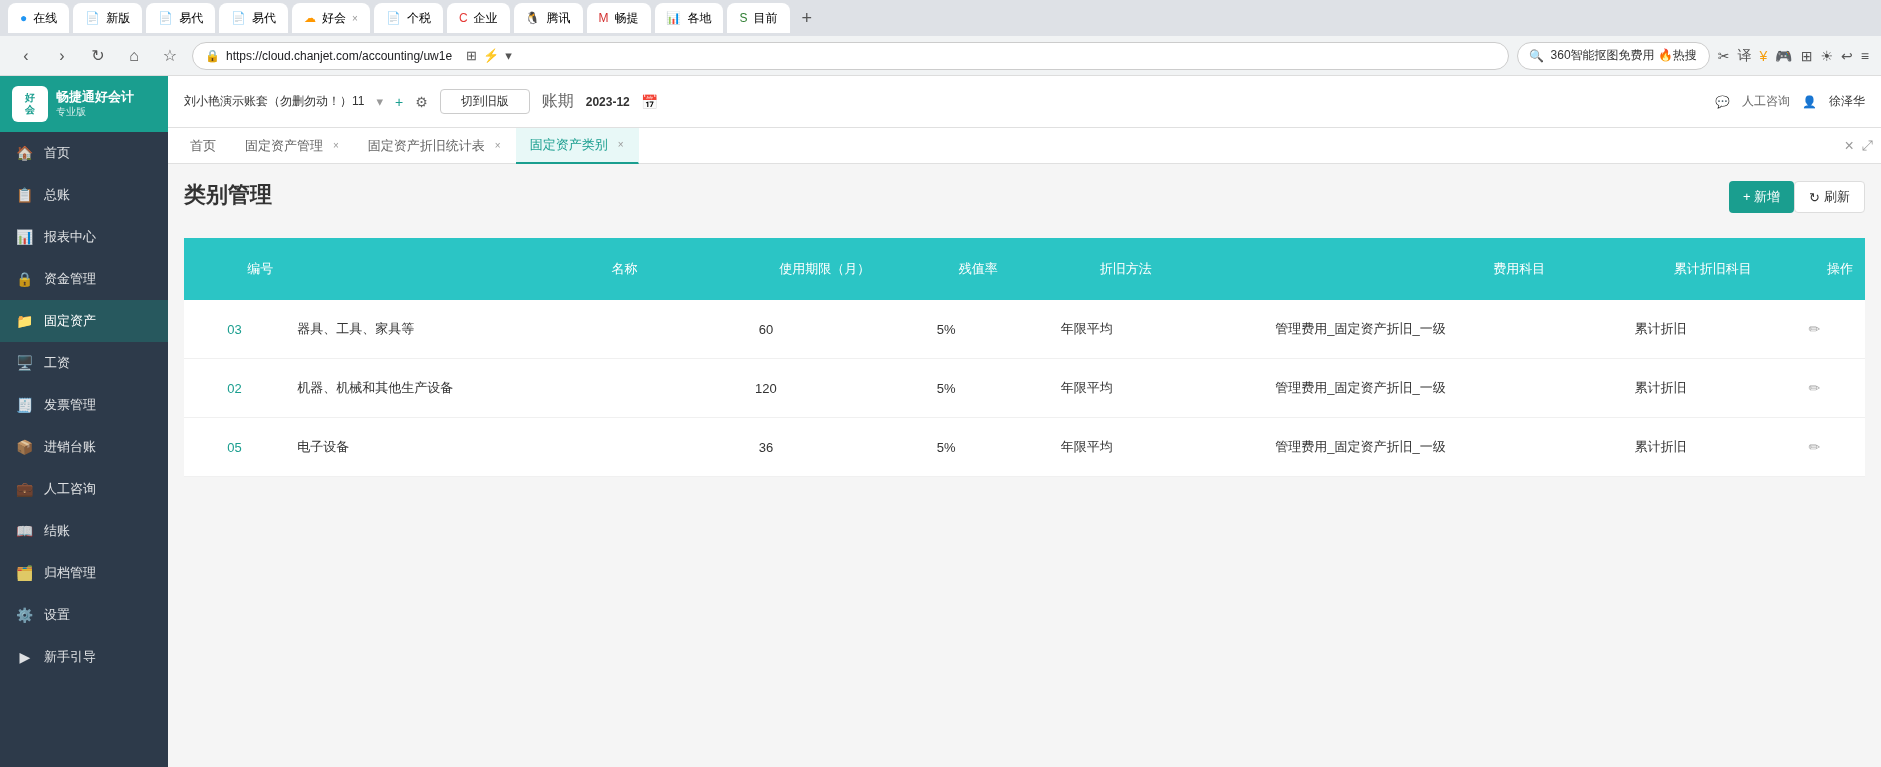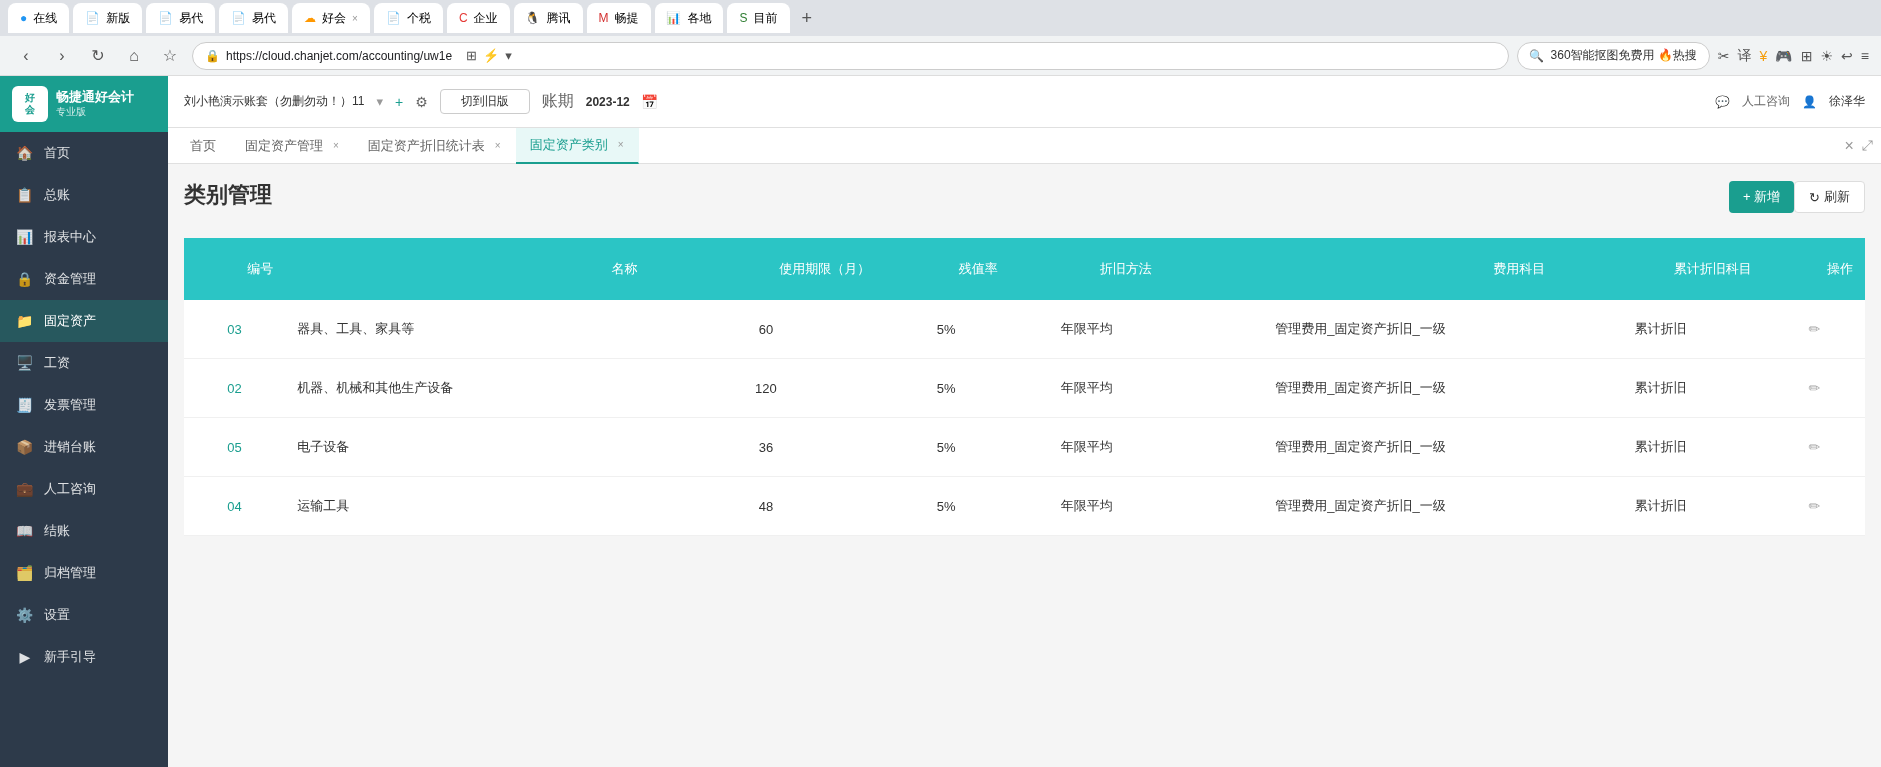--- a/index.html
+++ b/index.html
@@ -299,28 +299,18 @@
           <tr class="table-row">
             <td class="code">05</td>
             <td class="name">电子设备</td>
             <td>36</td>
             <td>5%</td>
             <td>年限平均</td>
             <td>管理费用_固定资产折旧_一级</td>
             <td>累计折旧</td>
             <td><span class="edit-icon">✏</span></td>
           </tr>
-          <tr class="table-row">
-            <td class="code">04</td>
-            <td class="name">运输工具</td>
-            <td>48</td>
-            <td>5%</td>
-            <td>年限平均</td>
-            <td>管理费用_固定资产折旧_一级</td>
-            <td>累计折旧</td>
-            <td><span class="edit-icon">✏</span></td>
-          </tr>
         </tbody>
       </table>
 
     </div>
   </div>
 </div>
 
 </body></html>

